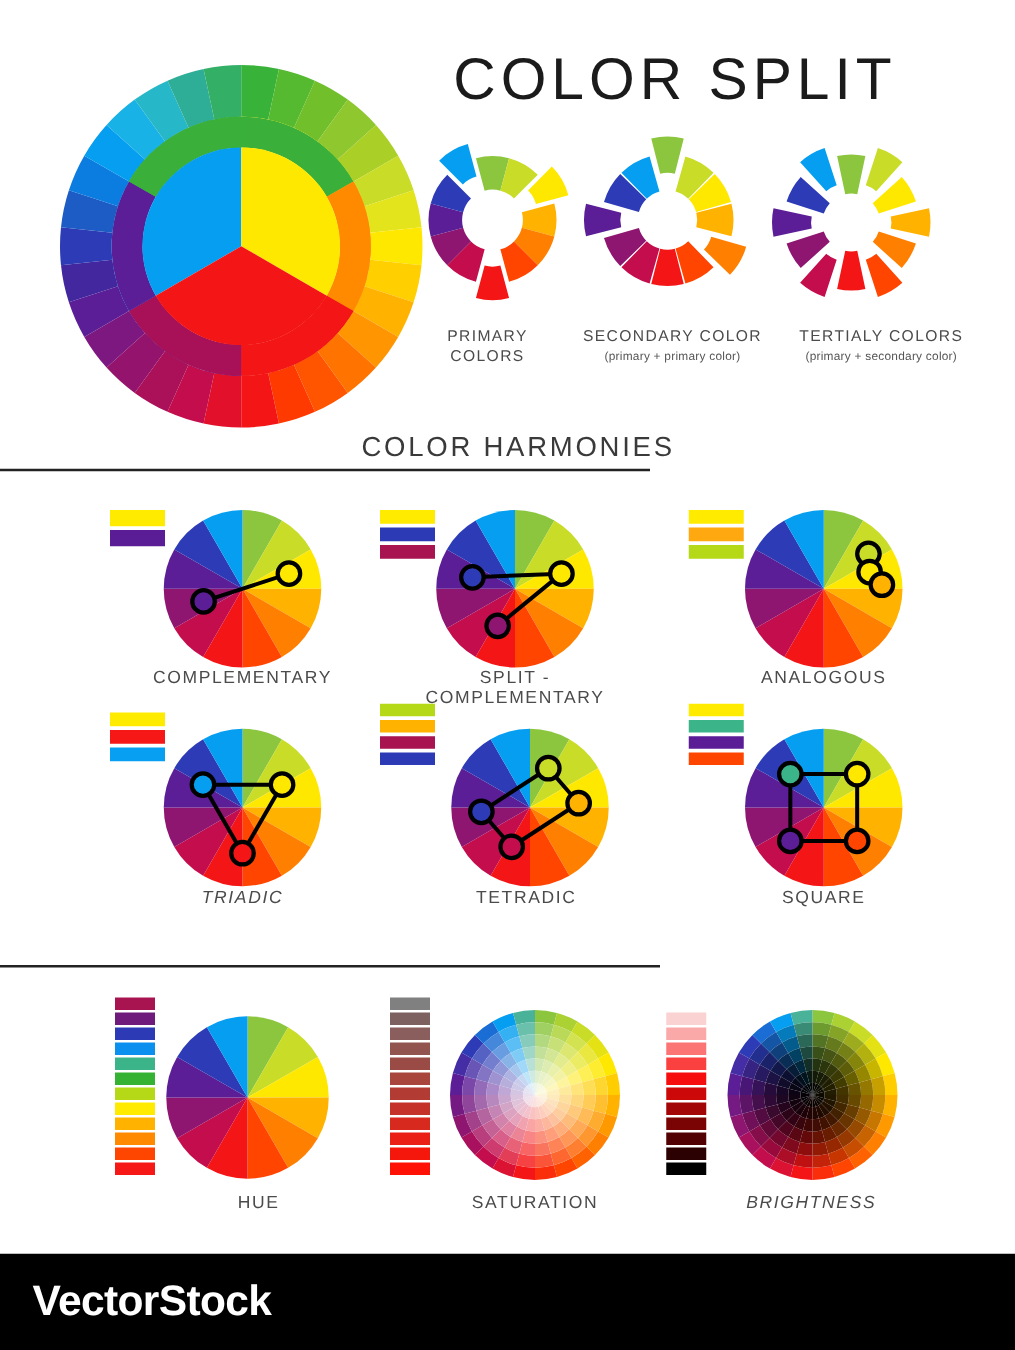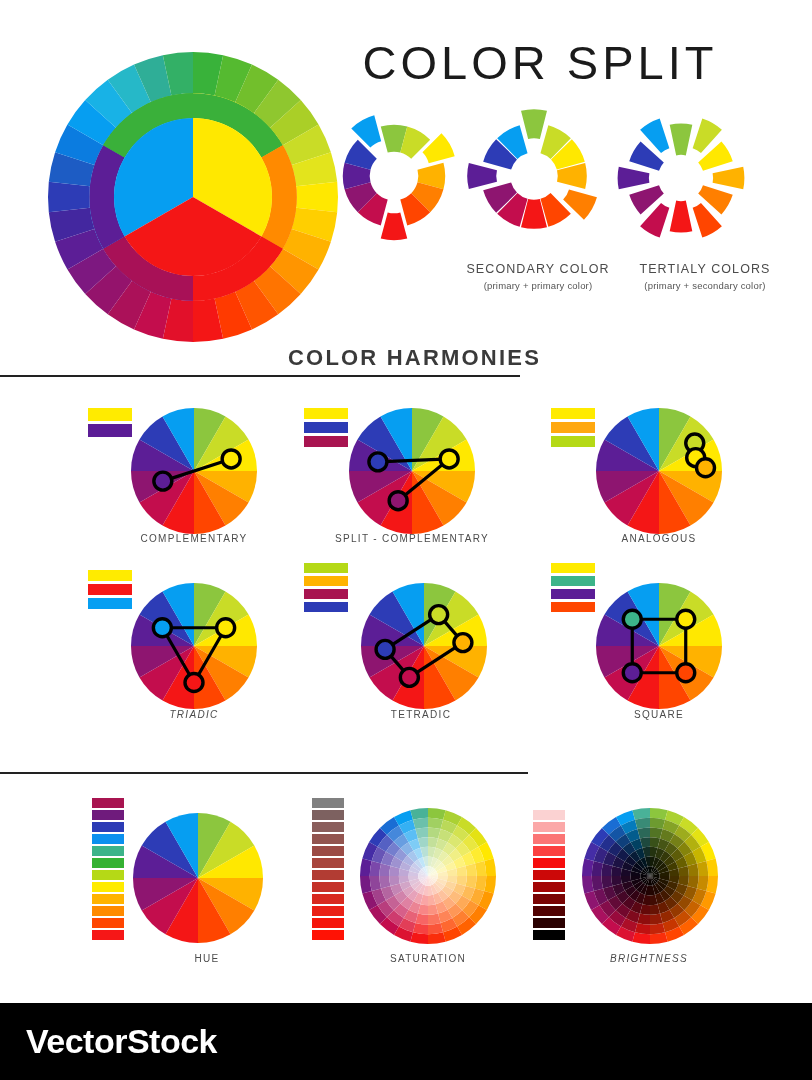--- a/index.html
+++ b/index.html
@@ -16,41 +16,41 @@
     position: absolute; left: 330px; top: 38px; width: 420px;
     text-align: center;
     font-size: 47px; font-weight: 300; letter-spacing: 4px;
     color: #1b1b1b; line-height: 1.05;
     font-family: "Liberation Sans", sans-serif;
   }
   .section-head {
     position: absolute; width: 100%; text-align: center;
   }
   .section-head .sh-text {
-    display: block; font-size: 22px; font-weight: 700; letter-spacing: 2.2px;
+    display: block; font-size: 22px; font-weight: 400; letter-spacing: 2.2px;
     color: #3a3a3a;
     margin-left: 17px;
   }
   .rule {
     position: absolute; height: 2px; background: #222;
   }
 
   
   .caption {
     position: absolute; text-align: center;
     font-size: 12.5px; letter-spacing: 1.1px; color: #4b4b4b;
     font-weight: 400; line-height: 1.25;
   }
   .caption .sub {
     display: block; font-size: 9.5px; letter-spacing: .2px; color: #555;
     margin-top: 2px;
   }
   .label {
     position: absolute; text-align: center;
-    font-size: 10px; letter-spacing: 1.3px; color: #4b4b4b;
+    font-size: 14px; letter-spacing: 1.3px; color: #4b4b4b;
   }
 
   
   .wheel { position: absolute; border-radius: 50%; }
   .wheel svg { display: block; overflow: visible; }
 
   
   .swatches { position: absolute; display: flex; flex-direction: column; }
   .swatches .sw { width: 100%; }
 
@@ -169,20 +169,23 @@
         <path d="M 108.90070498592189 116.2213071400302 A 54.400000000000006 54.400000000000006 0 0 1 89.31052449399715 127.53170312051631 L 79.64447290994879 97.7826552908039 A 23.12 23.12 0 0 0 87.9702996190168 92.97573699909731 Z" fill="#ff4500"></path>
         <path d="M 79.31039598048612 121.21122947991903 A 54.400000000000006 54.400000000000006 0 0 1 56.6896040195139 121.21122947991904 L 63.193081708293406 90.61477252896559 A 23.12 23.12 0 0 0 72.8069182917066 90.61477252896559 Z" fill="#f41616"></path>
         <path d="M 46.689475506002864 127.53170312051631 A 54.400000000000006 54.400000000000006 0 0 1 27.09929501407811 116.2213071400302 L 48.0297003809832 92.97573699909731 A 23.12 23.12 0 0 0 56.35552709005122 97.7826552908039 Z" fill="#c30d4d"></path>
         <path d="M 27.572921494029764 104.40070498592189 A 54.400000000000006 54.400000000000006 0 0 1 16.262525513543643 84.81052449399715 L 46.011573343256046 75.14447290994879 A 23.12 23.12 0 0 0 50.818491634962655 83.4702996190168 Z" fill="#8e1570"></path>
         <path d="M 5.788770520080966 79.3103959804861 A 54.400000000000006 54.400000000000006 0 0 1 5.788770520080966 56.68960401951391 L 36.38522747103441 63.19308170829341 A 23.12 23.12 0 0 0 36.38522747103441 72.8069182917066 Z" fill="#5c1e96"></path>
         <path d="M 16.262525513543643 51.18947550600284 A 54.400000000000006 54.400000000000006 0 0 1 27.57292149402975 31.59929501407811 L 50.81849163496264 52.5297003809832 A 23.12 23.12 0 0 0 46.011573343256046 60.85552709005121 Z" fill="#2d3cb6"></path>
         <path d="M 27.099295014078095 19.778692859969816 A 54.400000000000006 54.400000000000006 0 0 1 46.68947550600285 8.468296879483695 L 56.35552709005121 38.2173447091961 A 23.12 23.12 0 0 0 48.02970038098319 43.02426300090271 Z" fill="#069ef1"></path>
       </svg>
     </div>
 
+  <div class="caption" style="left:330px; top:262px; width:120px;">
+    <span>PRIMARY COLORS</span>
+  </div>
   <div class="caption" style="left:452px; top:262px; width:172px;">
     <span>SECONDARY COLOR</span>
     <span class="sub">(primary + primary color)</span>
   </div>
   <div class="caption" style="left:614px; top:262px; width:182px;">
     <span>TERTIALY COLORS</span>
     <span class="sub">(primary + secondary color)</span>
   </div>
 
   <div class="section-head" style="top:345px;">

